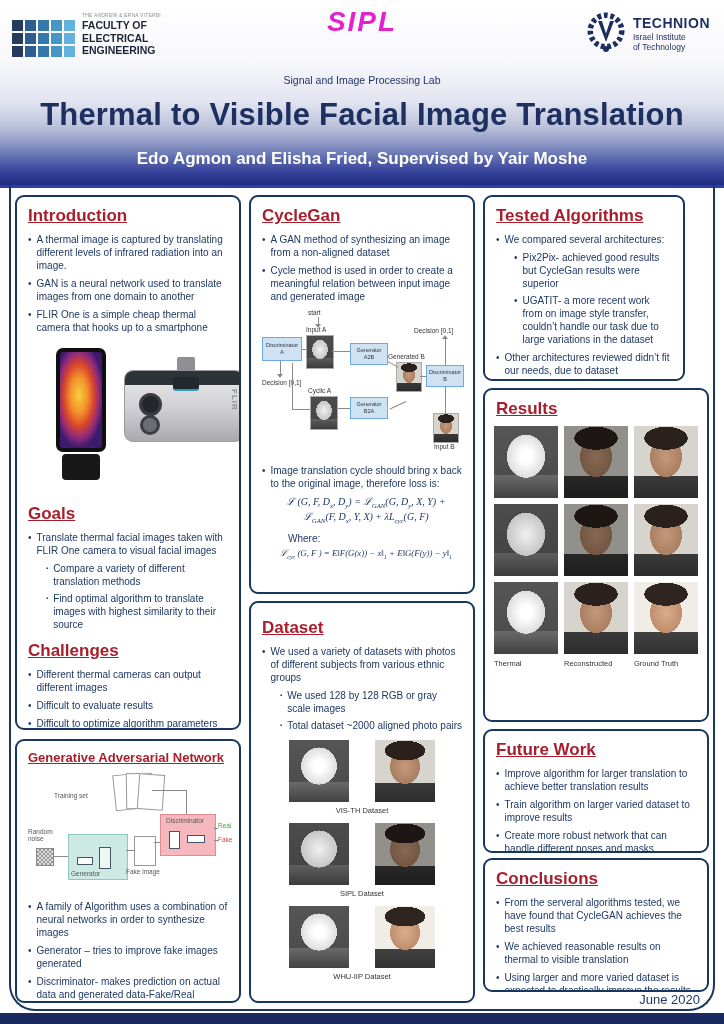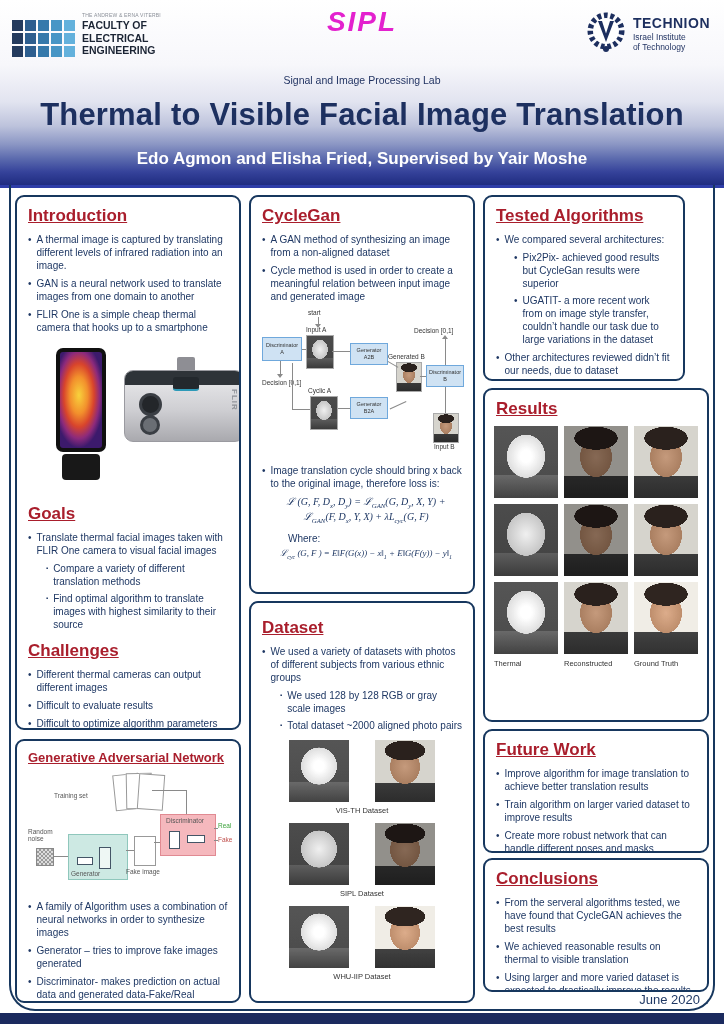--- a/index.html
+++ b/index.html
@@ -419,21 +419,21 @@
   <div class="rlabels">
     <div class="rlab">Thermal</div>
     <div class="rlab">Reconstructed</div>
     <div class="rlab">Ground Truth</div>
   </div>
 </section>
 
 <section class="box" style="left:483px;top:729px;width:226px;height:124px">
   <h2 class="st">Future Work</h2>
   <div class="b">
-      <span>Improve algorithm for image translation to achieve better translation results</span>
+      <span>Improve algorithm for larger translation to achieve better translation results</span>
     </div>
   <div class="b">
       <span>Train algorithm on larger varied dataset to improve results</span>
     </div>
   <div class="b">
       <span>Create more robust network that can handle different poses and  masks</span>
     </div>
 </section>
 
 <section class="box" style="left:483px;top:858px;width:226px;height:134px">

